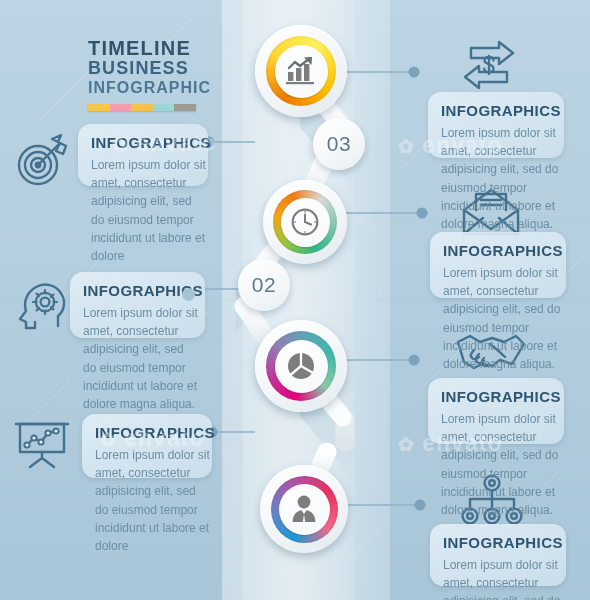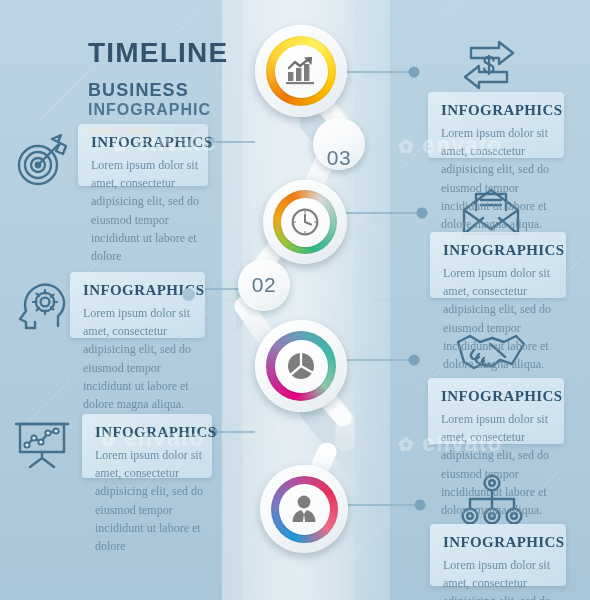--- a/index.html
+++ b/index.html
@@ -43,43 +43,42 @@
 
   
   .connectors { position: absolute; left: 0; top: 0; width: 590px; height: 600px; }
 
   
   .title-block {
     position: absolute; left: 88px; top: 38px; width: 130px;
     text-align: left;
   }
   .title-1 {
-    font-size: 28px; font-weight: bold; letter-spacing: 1.2px;
+    font-size: 20px; font-weight: bold; letter-spacing: 1.2px;
     color: #32536b; line-height: 1.05;
   }
   .title-2 {
     font-size: 18px; font-weight: bold; letter-spacing: 1.1px;
-    color: #3d6480; line-height: 1.1; margin-top: 14px;
+    color: #3d6480; line-height: 1.1;
   }
   .title-3 {
     font-size: 16px; font-weight: bold; letter-spacing: 1.0px;
     color: #4d7794; line-height: 1.1;
   }
   .title-bar { display: flex; margin-top: 8px; width: 108px; height: 7px;
     box-shadow: 0 1px 2px rgba(60,90,110,0.25); }
   .title-bar span { flex: 1 1 0; height: 100%; }
 
   
   .card {
     position: absolute;
-    border-radius: 4px;
+    border-radius: 13px;
     background: linear-gradient(160deg, rgba(226,238,246,0.92) 0%, rgba(206,226,238,0.86) 100%);
     box-shadow: 0 2px 5px rgba(60,95,120,0.18);
     padding: 10px 0 11px 13px;
-    font-family: Liberation Serif, serif;
   }
   .card-h {
     font-size: 15px; font-weight: bold; letter-spacing: 0.4px;
     color: #2f5570; margin-bottom: 5px;
   }
   .card-b {
     font-size: 12px; line-height: 1.52; color: #6d8ea4;
   }
   .card.right .card-h { text-align: left; }
   .card .dot {
@@ -416,21 +415,21 @@
         <svg width="30" height="32" viewBox="0 0 30 32">
           <circle cx="15" cy="9" r="6.4" fill="#7d7d7d"></circle>
           <path d="M15 17 C8 17 4 21 3.5 29 L26.5 29 C26 21 22 17 15 17 Z" fill="#7d7d7d"></path>
           <path d="M12.6 17.4 L15 21 L17.4 17.4 L15 16 Z" fill="#ffffff"></path>
           <path d="M15 21 L13.9 29 L16.1 29 Z" fill="#ffffff"></path>
         </svg>
       </div>
     </div>
   </div>
 
-  <div class="num-badge" style="left:313px;top:118px;width:52px;height:52px;align-items:flex-end;">
+  <div class="num-badge" style="left:313px;top:118px;width:52px;height:52px;">
     <span>03</span>
   </div>
   <div class="num-badge" style="left:238px;top:259px;width:52px;height:52px;">
     <span>02</span>
   </div>
 
   <div class="wm" style="left:112px;top:130px;">
     <span class="leaf">✿</span>
     <span>envato</span>
   </div>

